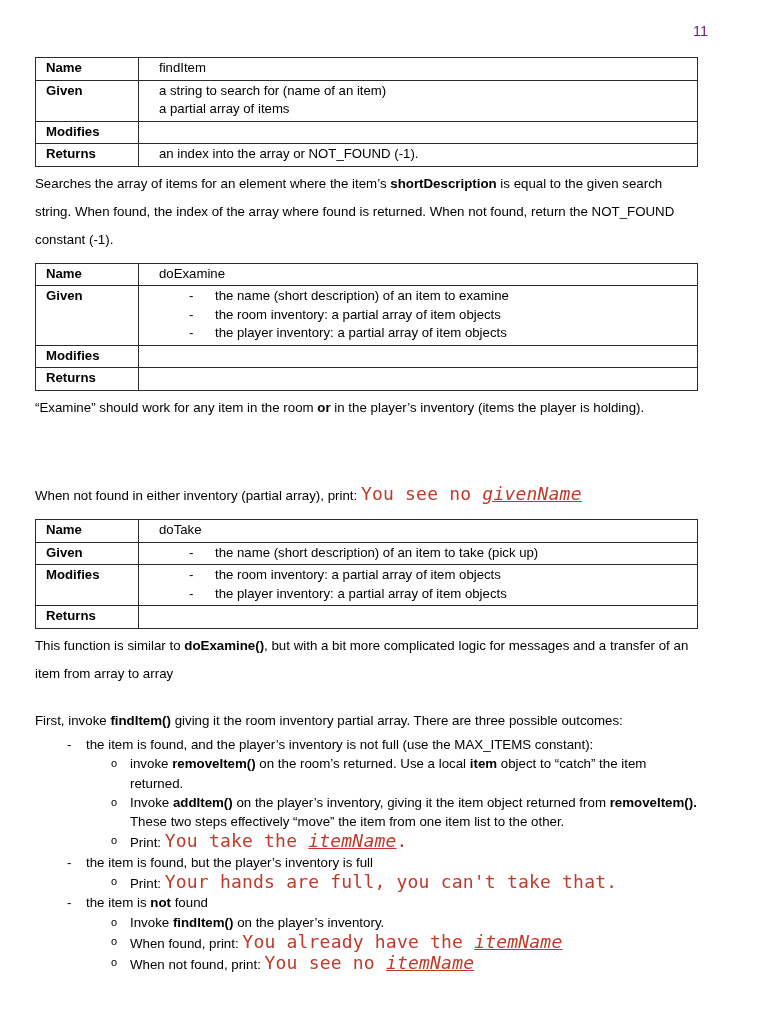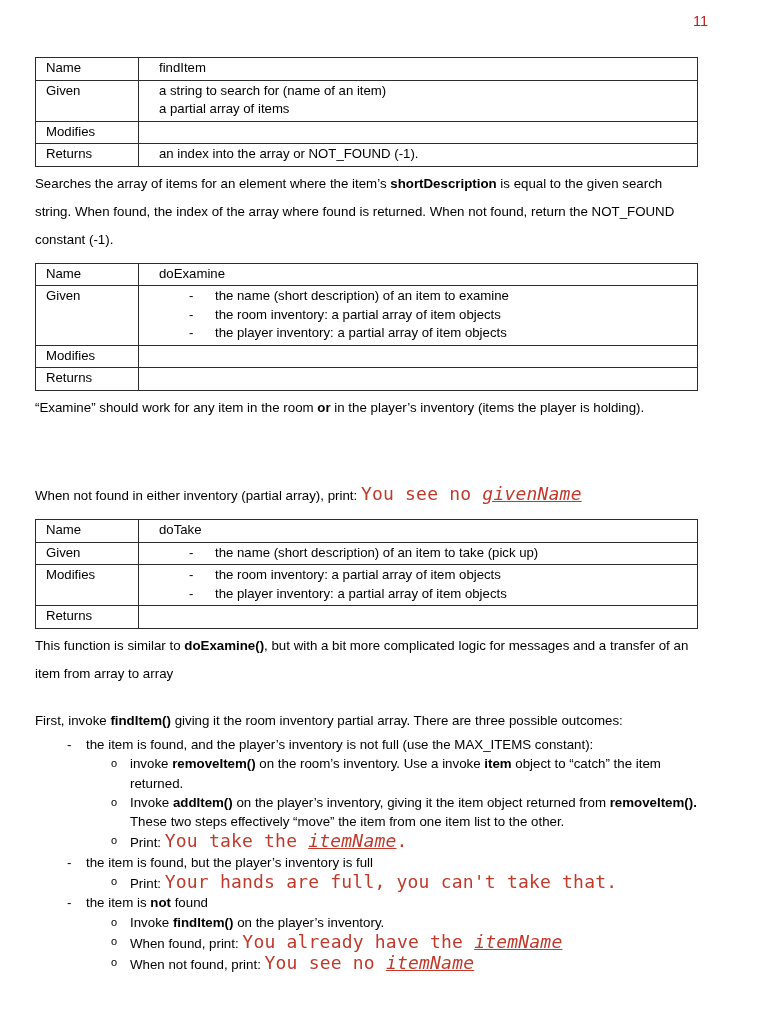--- a/index.html
+++ b/index.html
@@ -18,25 +18,25 @@
     position: relative;
     width: 780px;
     height: 1024px;
     box-sizing: border-box;
     padding: 0;
     overflow: hidden;
     background: #fff;
   }
   .page-number {
     position: absolute;
-    top: 14px;
+    top: 24px;
     right: 72px;
     font-size: 14.5px;
     line-height: 1;
-    color: #b91c1c;
+    color: #701a75;
     font-family: "Liberation Sans", sans-serif;
   }
   .content {
     position: absolute;
     left: 35px;
     top: 57px;
     width: 663px;
   }
 
   
@@ -49,21 +49,21 @@
   table.spec td {
     border: 1px solid #2b2b2b;
     padding: 1px 0 2px 0;
     vertical-align: top;
     font-size: 13.2px;
     line-height: 18.5px;
     height: 18px;
   }
   table.spec td.label {
     width: 92px;
-    font-weight: normal;
+    font-weight: bold;
     padding-left: 10px;
   }
   table.spec td.value {
     padding-left: 20px;
   }
   table.spec td.value.empty {
     padding-left: 8px;
   }
   .tbl-list {
     list-style: none;
@@ -264,21 +264,21 @@
 
     <div class="blank-line"></div>
 
     <p class="para"><span>First, invoke </span><b>findItem()</b><span> giving it the room inventory partial array. There are three possible outcomes:</span></p>
 
     <ul class="lvl1">
 
       <li>
         <span class="dash">-</span><span>the item is found, and the player’s inventory is not full (use the MAX_ITEMS constant):</span>
         <ul class="lvl2">
-          <li><span class="circ">o</span><span>invoke </span><b>removeItem()</b><span> on the room’s inventory. Use a invoke </span><b>item</b><span> object to “catch” the item returned.</span></li>
+          <li><span class="circ">o</span><span>invoke </span><b>removeItem()</b><span> on the room’s returned. Use a local </span><b>item</b><span> object to “catch” the item returned.</span></li>
           <li><span class="circ">o</span><span>Invoke </span><b>addItem()</b><span> on the player’s inventory, giving it the item object returned from </span><b>removeItem().</b><span> These two steps effectively “move” the item from one item list to the other.</span></li>
           <li><span class="circ">o</span><span>Print: </span><code class="mono">You take the </code><code class="mono ital">itemName</code><code class="mono">.</code></li>
         </ul>
       </li>
 
       <li>
         <span class="dash">-</span><span>the item is found, but the player’s inventory is full</span>
         <ul class="lvl2">
           <li><span class="circ">o</span><span>Print: </span><code class="mono">Your hands are full, you can't take that.</code></li>
         </ul>

